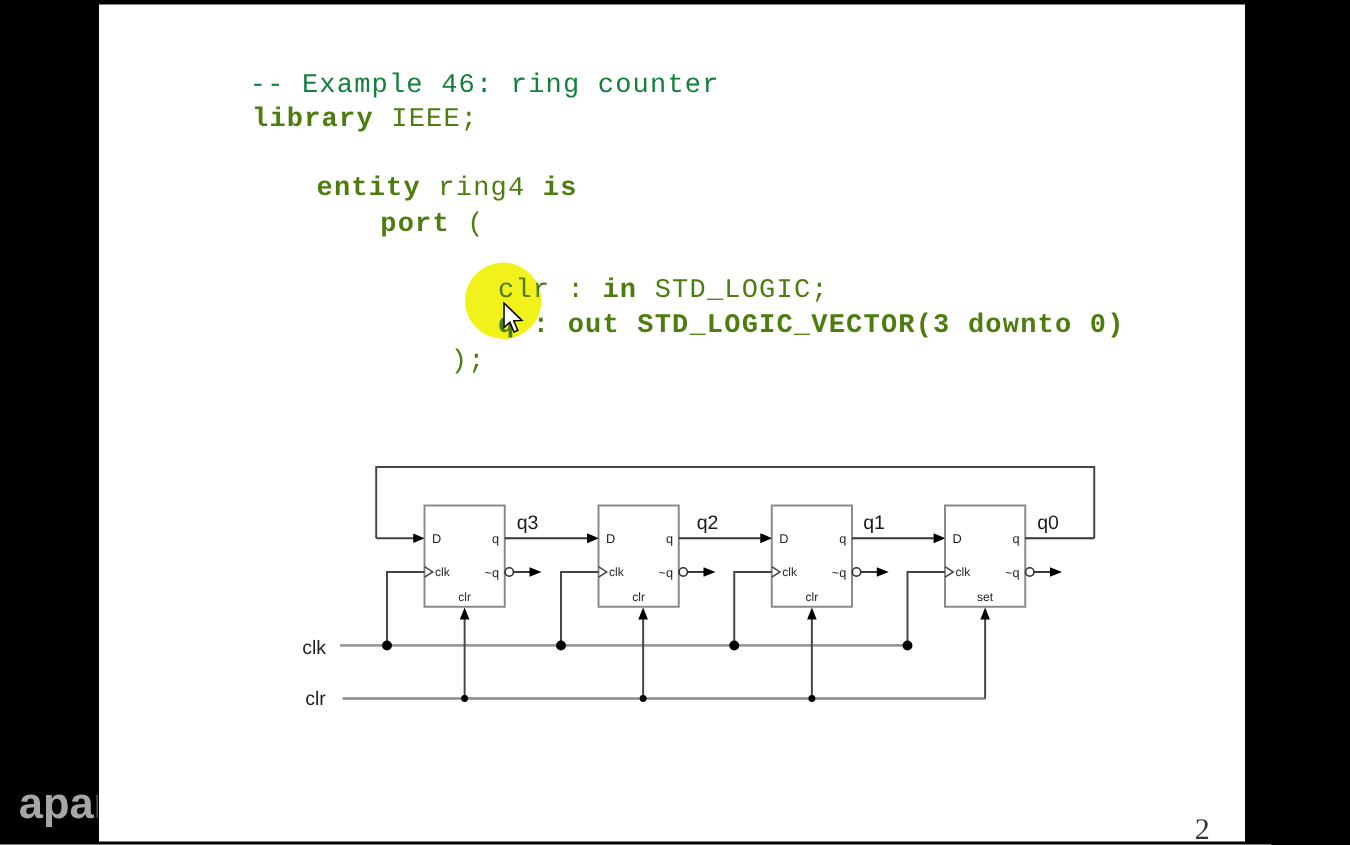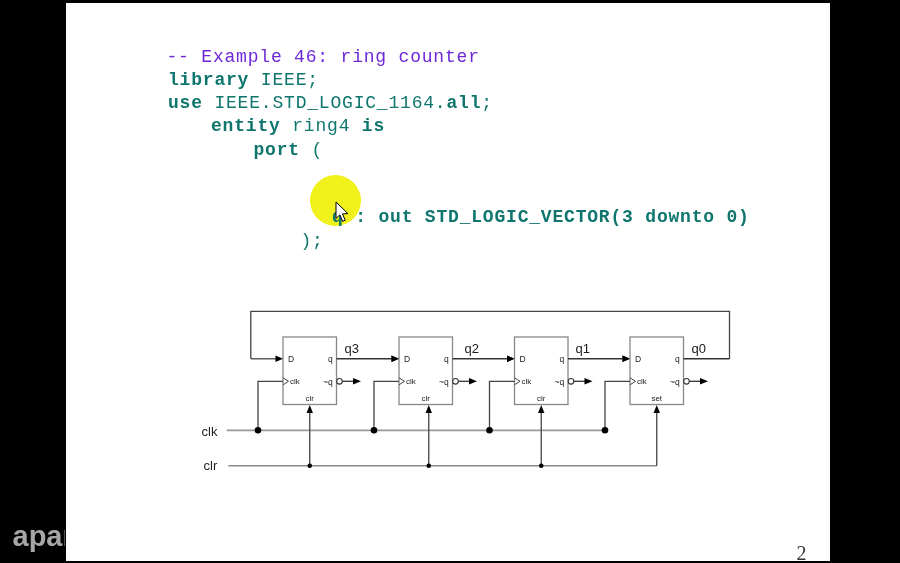--- a/index.html
+++ b/index.html
@@ -2,42 +2,42 @@
 <html><head>
 <meta charset="utf-8">
 <style>
   html,body{margin:0;padding:0;}
   body{width:900px;height:563px;background:#000;position:relative;overflow:hidden;
        font-family:"Liberation Sans", sans-serif;}
   #wm{position:absolute;left:0;top:519.5px;width:65px;height:42px;overflow:hidden;z-index:1;}
   #wm span{position:absolute;left:12.5px;top:0;font:bold 29px "Liberation Sans",sans-serif;color:#a6a6a6;}
   #slide{position:absolute;left:65.5px;top:3px;width:764px;height:557.5px;background:#fff;z-index:2;}
   .cl{position:absolute;white-space:pre;font-family:"Liberation Mono",monospace;
-      font-size:18px;letter-spacing:0.8px;line-height:20px;color:#0f766e;}
-  .cm{color:#6d28d9;text-align:right;}
+      font-size:18px;letter-spacing:0.8px;line-height:20px;color:#4d7c0f;}
+  .cm{color:#15803d;text-align:right;}
   #hl{position:absolute;left:244px;top:171.5px;width:51px;height:51px;border-radius:50%;
       background:#f1f11c;z-index:3;}
   .code{z-index:4;}
   #pnum{position:absolute;left:731px;top:538.5px;font-family:"Liberation Serif",serif;
         font-size:20px;color:#333;z-index:4;}
   #diag{position:absolute;left:0;top:0;z-index:4;}
   #cursor{position:absolute;left:269px;top:197.5px;z-index:6;}
 </style>
 </head>
 <body>
   <div id="wm">
     <span>aparat</span>
   </div>
   <div id="slide">
     <div class="cl code cm" style="left:101px;top:44px;">-- Example 46: ring counter</div>
     <div class="cl code" style="left:102.5px;top:66.8px;"><b>library</b> IEEE;</div>
-    <div class="cl code" style="left:102.5px;top:89.7px;"><b>use</b> IEEE.STD_LOGIC_1164.<b>all</b>;</div>
     <div class="cl code" style="left:102.5px;top:112.5px;margin-left:43px;"><b>entity</b> ring4 <b>is</b></div>
     <div class="cl code" style="left:188px;top:137.4px;text-align:right;"><b>port</b> (</div>
     <div id="hl"></div>
+    <div class="cl code" style="left:266.5px;top:181.1px;">clr : <b>in</b> STD_LOGIC;</div>
     <div class="cl code" style="left:266.5px;top:203.9px;font-weight:bold;">q : <b>out</b> STD_LOGIC_VECTOR(3 <b>downto</b> 0)</div>
     <div class="cl code" style="left:235px;top:228.3px;">);</div>
     <div id="pnum">2</div>
     <svg id="cursor" width="16" height="24" viewBox="0 0 16 24">
       <path d="M1,1 L1,17.4 L4.9,13.9 L7.7,20.4 L10.2,19.2 L7.5,12.9 L12.9,12.6 Z" fill="#fff" stroke="#000" stroke-width="1"></path>
     </svg>
   </div>
   <svg id="diag" width="900" height="563" viewBox="0 0 900 563" font-family="Liberation Sans, sans-serif">
     <polyline points="250.8,358.8 250.8,311.3 729.5,311.3 729.5,358.8" fill="none" stroke="#444" stroke-width="1.3"></polyline>
     <line x1="250.8" y1="358.8" x2="276.5" y2="358.8" stroke="#444" stroke-width="1.3"></line>

